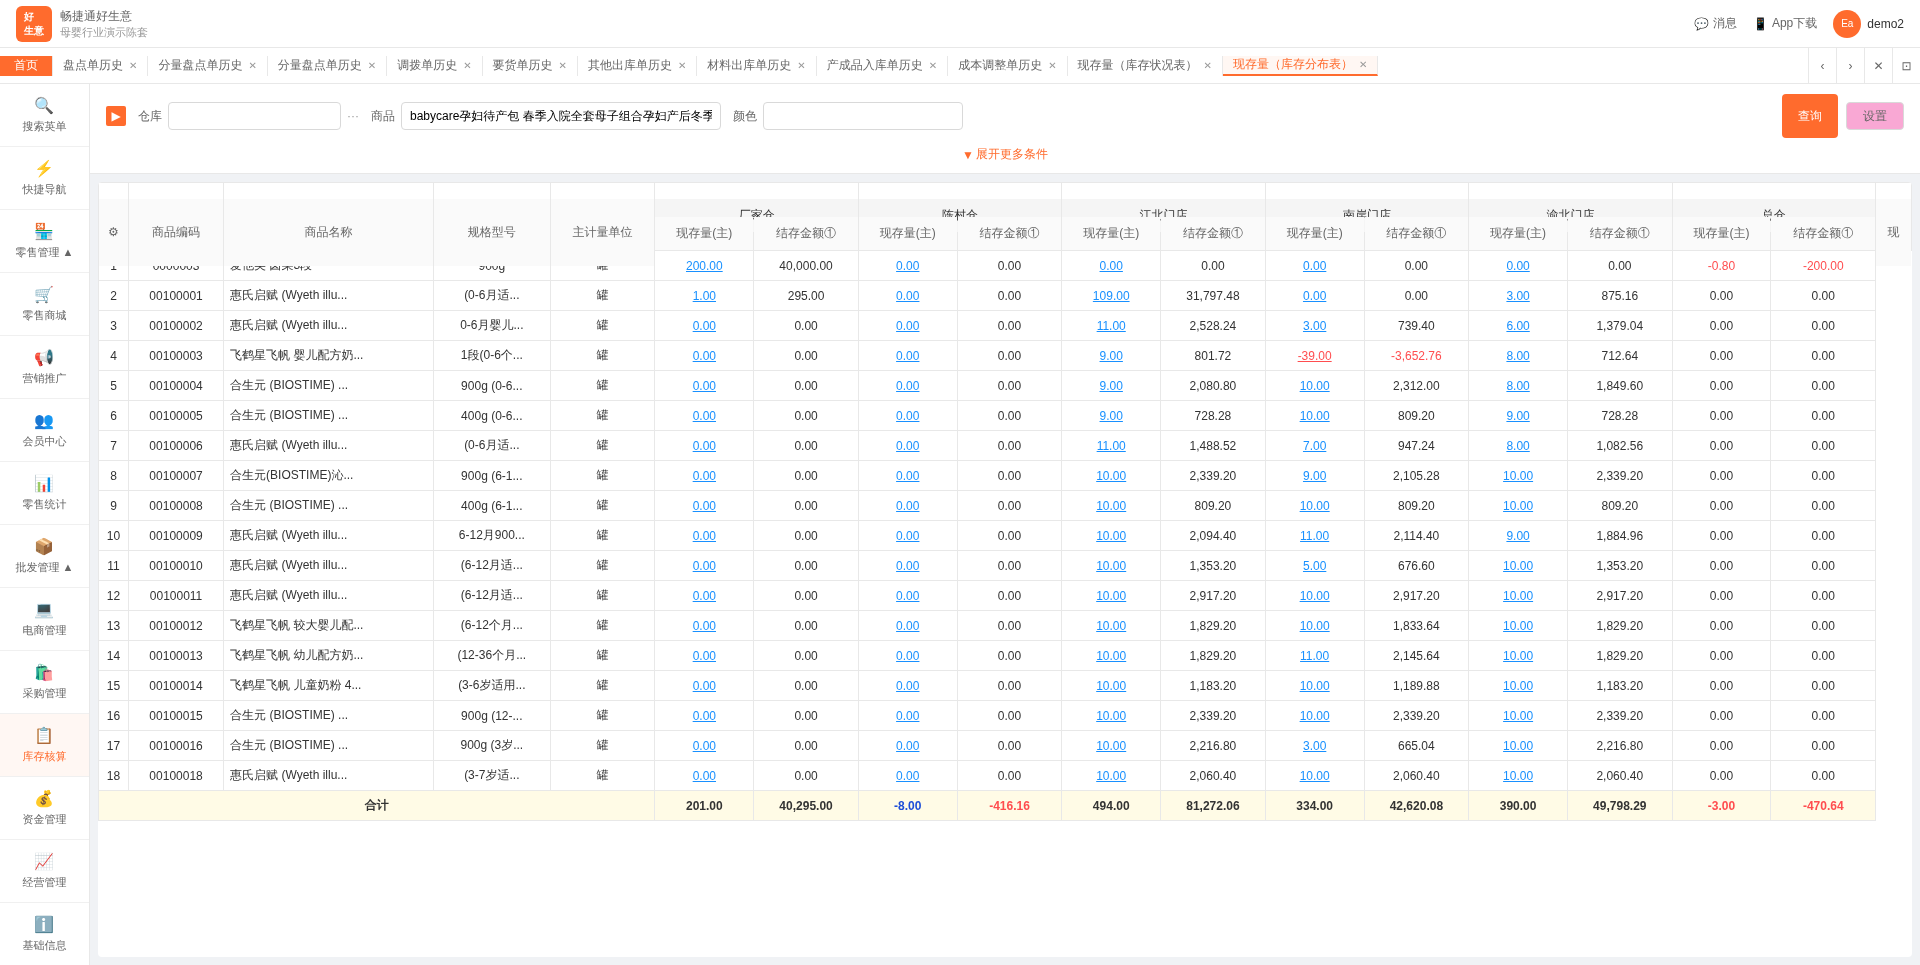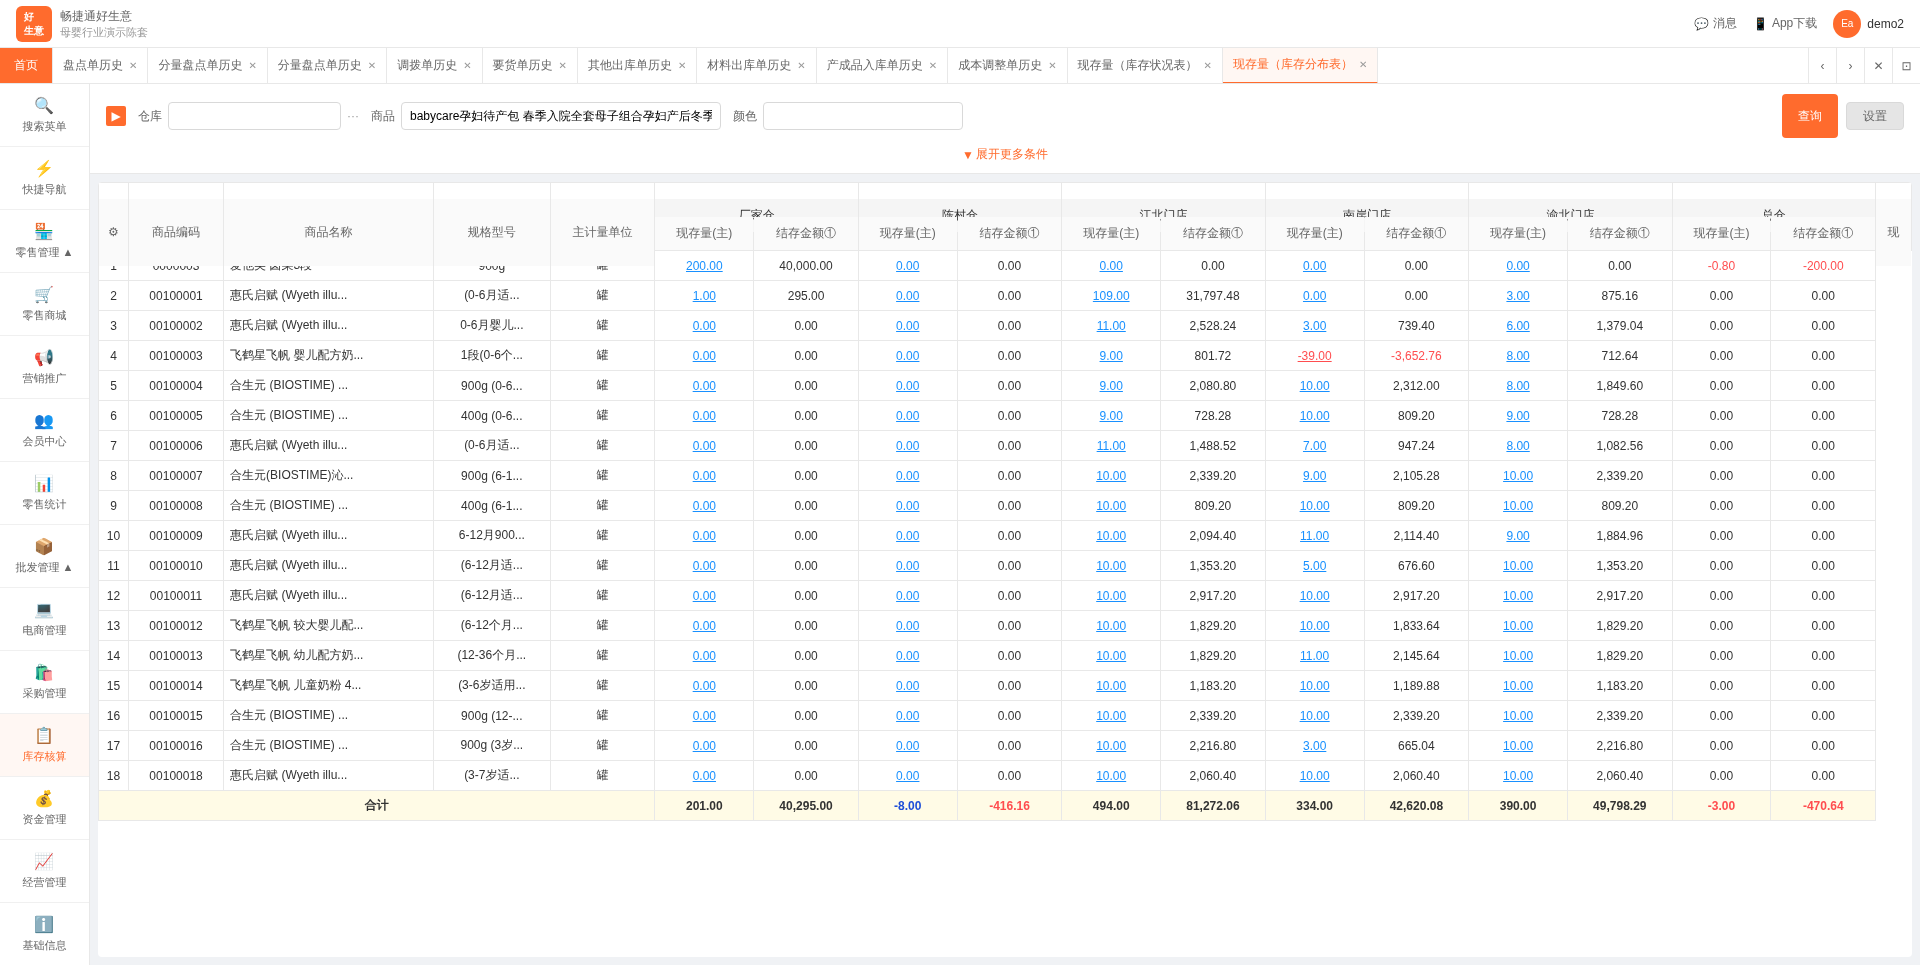--- a/index.html
+++ b/index.html
@@ -10,21 +10,21 @@
     .logo-area { display: flex; align-items: center; gap: 8px; }
     .logo-icon { width: 36px; height: 36px; background: #ff6b2d; border-radius: 6px; display: flex; align-items: center; justify-content: center; color: #fff; font-size: 10px; font-weight: bold; }
     .logo-text { font-size: 12px; color: #666; }
     .top-right { display: flex; align-items: center; gap: 16px; }
     .top-btn { display: flex; align-items: center; gap: 4px; color: #666; font-size: 12px; cursor: pointer; }
     .avatar { width: 28px; height: 28px; border-radius: 50%; background: #ff6b2d; display: flex; align-items: center; justify-content: center; color: #fff; font-size: 10px; }
     .user-name { font-size: 12px; color: #333; }
 
     
     .tab-bar { background: #fff; height: 36px; display: flex; align-items: center; border-bottom: 1px solid #e8e8e8; overflow: hidden; }
-    .tab-item { display: flex; align-items: center; padding: 0 10px; height: 36px; font-size: 12px; border-right: 1px solid #e8e8e8; cursor: pointer; white-space: nowrap; gap: 4px; color: #666; flex-shrink: 0; }
+    .tab-item { display: flex; align-items: center; padding: 0 10px; height: 20px; font-size: 12px; border-right: 1px solid #e8e8e8; cursor: pointer; white-space: nowrap; gap: 4px; color: #666; flex-shrink: 0; }
     .tab-item.active { color: #ff6b2d; background: #fff7f3; border-bottom: 2px solid #ff6b2d; }
     .tab-item .close-x { color: #999; font-size: 10px; margin-left: 2px; }
     .tab-home { background: #ff6b2d; color: #fff !important; padding: 0 14px; }
     .tab-nav-btns { display: flex; align-items: center; margin-left: auto; }
     .tab-nav-btn { width: 28px; height: 36px; display: flex; align-items: center; justify-content: center; cursor: pointer; color: #666; border-left: 1px solid #e8e8e8; }
 
     
     .main-layout { display: flex; height: calc(965px - 84px); }
 
     
@@ -48,21 +48,21 @@
     
     .filter-area { background: #fff; padding: 10px 16px; border-bottom: 1px solid #e8e8e8; }
     .filter-row { display: flex; align-items: center; gap: 12px; flex-wrap: wrap; }
     .filter-item { display: flex; align-items: center; gap: 6px; }
     .filter-label { color: #666; font-size: 12px; white-space: nowrap; }
     .filter-input { border: 1px solid #d9d9d9; border-radius: 4px; padding: 4px 8px; font-size: 12px; min-width: 80px; height: 28px; }
     .filter-input-wide { min-width: 320px; }
     .filter-input-color { min-width: 200px; }
     .expand-btn { color: #ff6b2d; font-size: 12px; cursor: pointer; display: flex; align-items: center; gap: 2px; }
     .search-btn { background: #ff6b2d; color: #fff; border: none; border-radius: 4px; padding: 4px 16px; font-size: 12px; cursor: pointer; height: 44px; }
-    .setting-btn { background: #e5e5e5; color: #666; border: 1px solid #d9d9d9; border-radius: 4px; padding: 4px 16px; font-size: 12px; cursor: pointer; height: 28px; }
+    .setting-btn { background: #f9a8d4; color: #666; border: 1px solid #d9d9d9; border-radius: 4px; padding: 4px 16px; font-size: 12px; cursor: pointer; height: 28px; }
     .orange-arrow { background: #ff6b2d; color: #fff; width: 20px; height: 20px; display: flex; align-items: center; justify-content: center; border-radius: 2px; cursor: pointer; flex-shrink: 0; }
     .ellipsis-btn { color: #999; cursor: pointer; }
 
     
     .table-container { flex: 1; overflow: auto; background: #fff; margin: 8px; border-radius: 4px; }
     .data-table { width: 100%; border-collapse: collapse; font-size: 12px; }
     .data-table th { background: #fafafa; border: 1px solid #e8e8e8; padding: 8px 6px; text-align: center; font-weight: normal; white-space: nowrap; color: #666; position: sticky; top: 16px; z-index: 10; }
     .data-table td { border: 1px solid #e8e8e8; padding: 6px 6px; text-align: center; white-space: nowrap; color: #333; }
     .num-link { color: #1890ff; text-decoration: underline; cursor: pointer; }
     .num-negative { color: #ff4d4f; }

